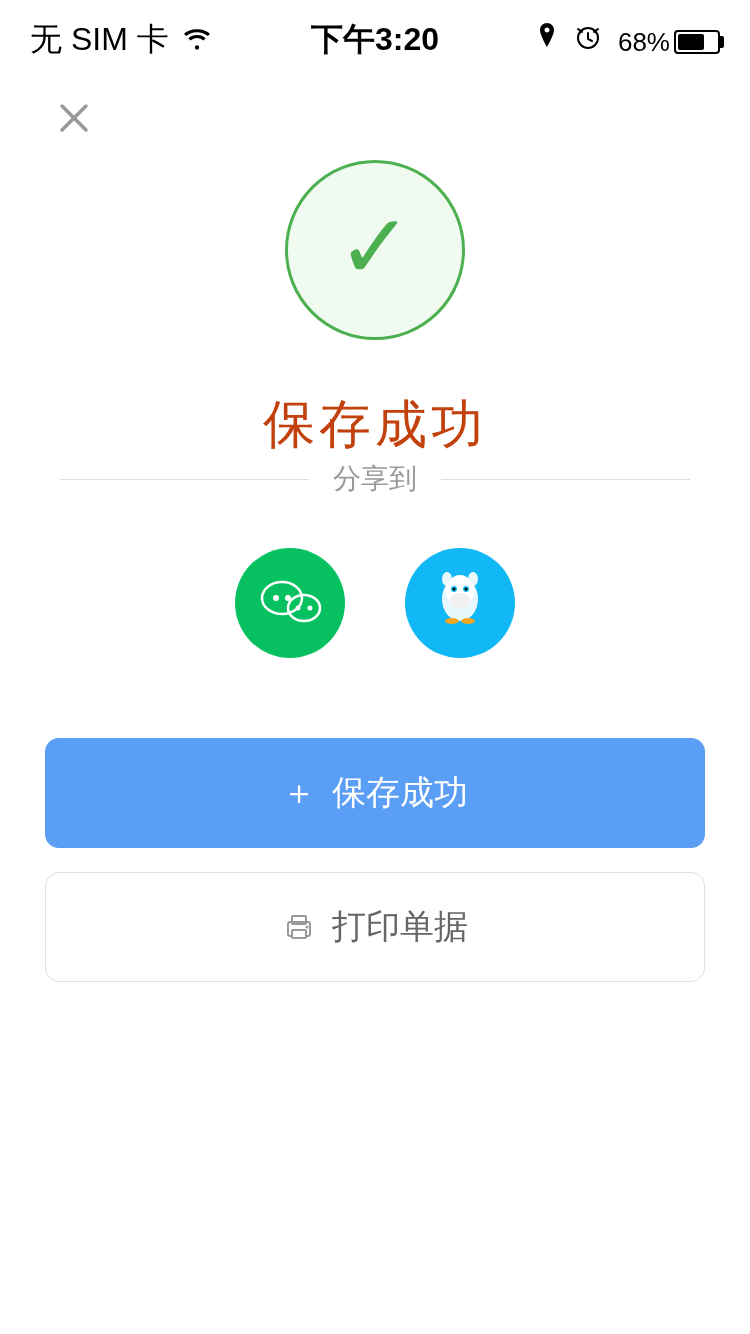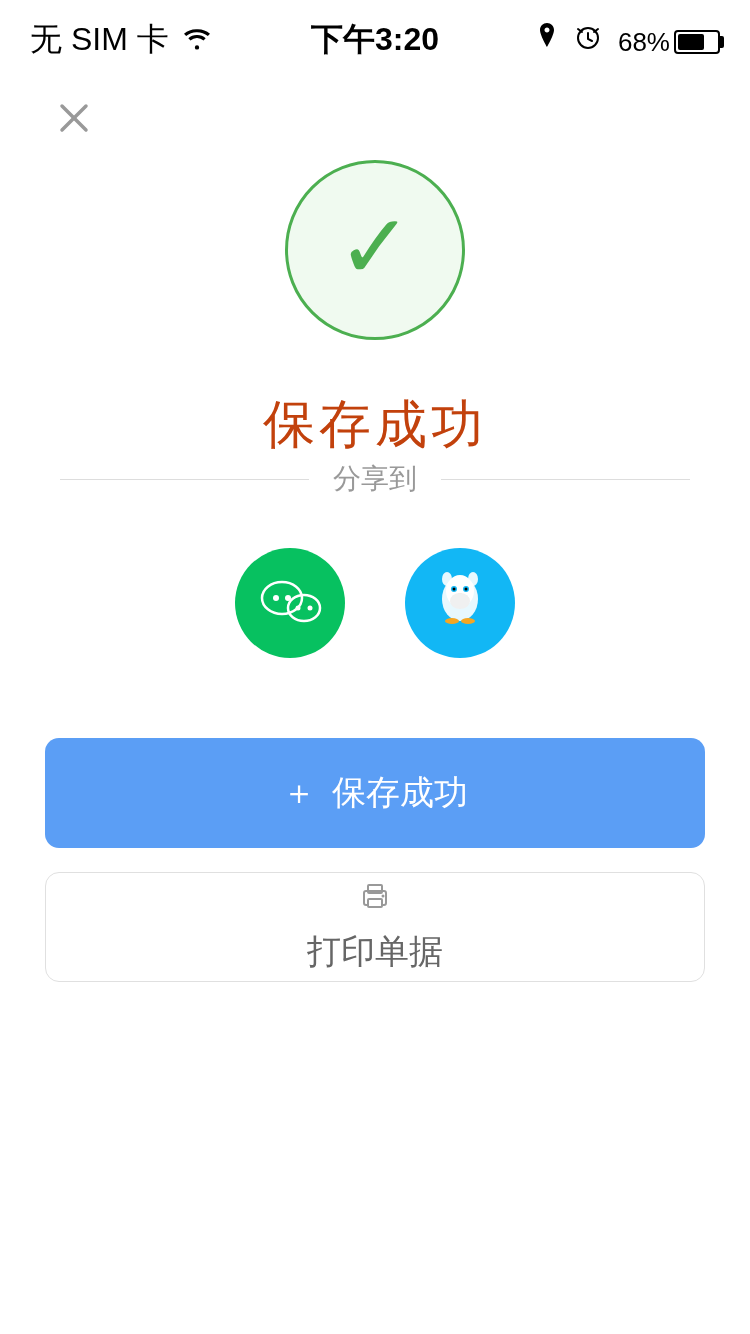--- a/index.html
+++ b/index.html
@@ -192,21 +192,20 @@
       outline: none;
     }
     .action-btn-primary {
       background: #5b9ef5;
       color: #fff;
     }
     .action-btn-secondary {
       background: #fff;
       color: #666;
       border: 1px solid #e0e0e0;
-      flex-direction: column;
     }
     .btn-icon {
       font-size: 34px;
       display: flex;
       align-items: center;
     }
   </style>
 </head>
 <body>
 

